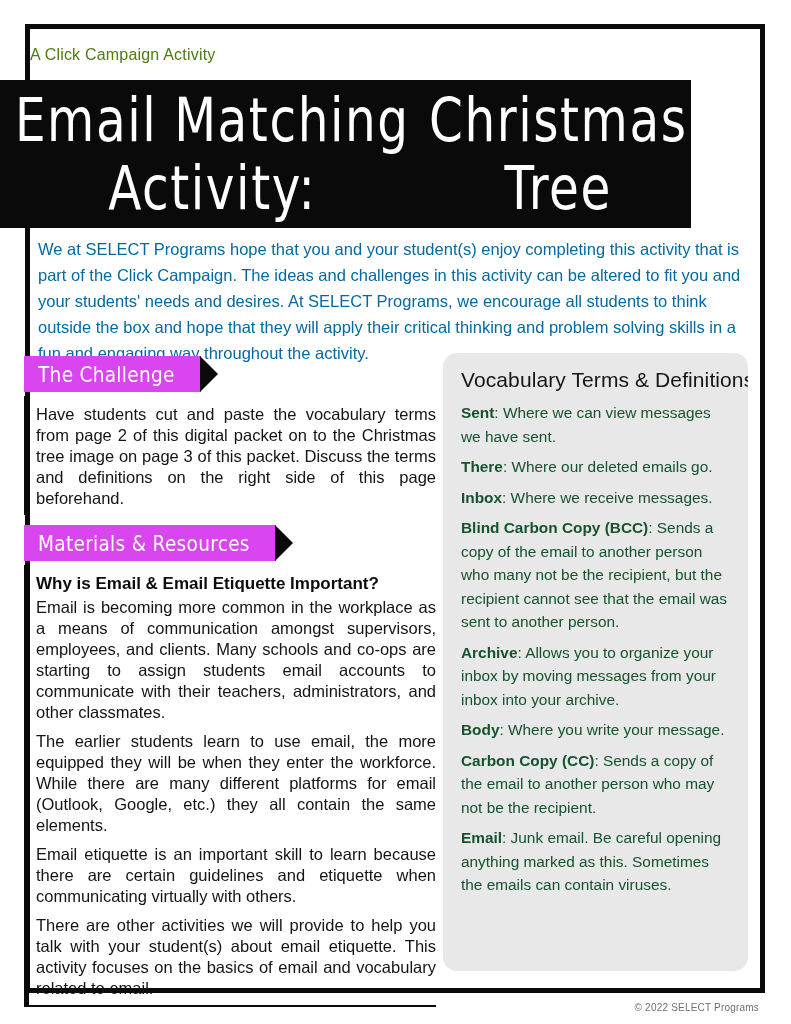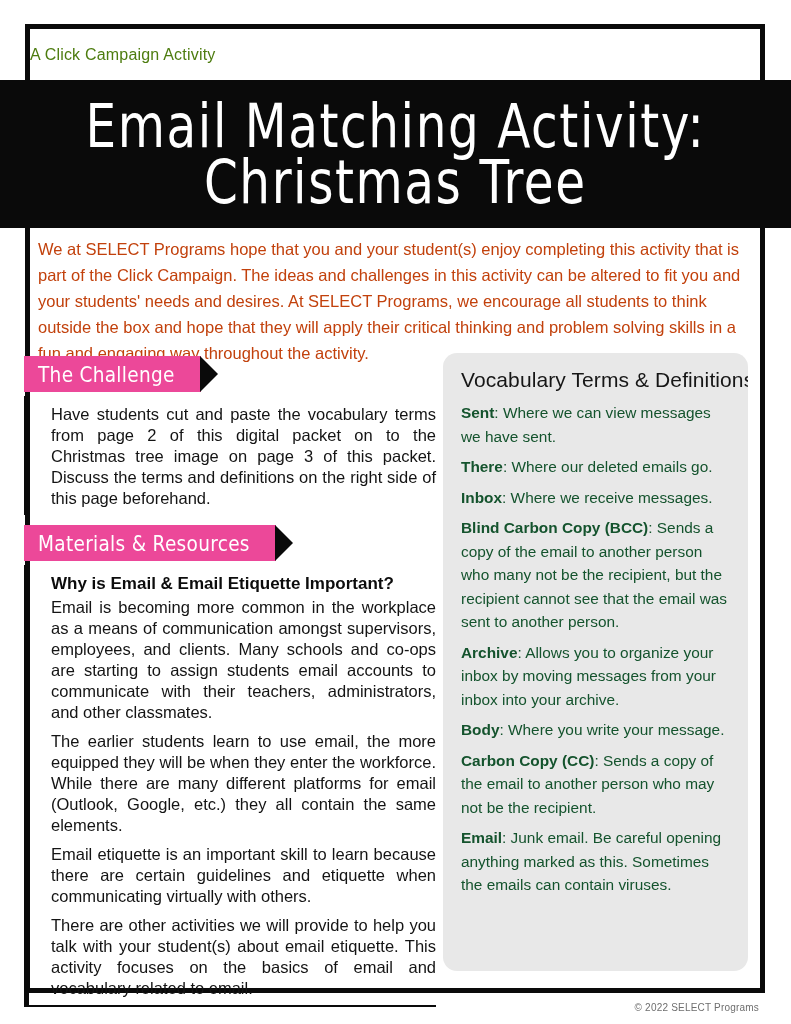--- a/index.html
+++ b/index.html
@@ -47,25 +47,25 @@
     font-size: 16px;
     letter-spacing: .2px;
     color: #4d7c0f;
   }
 
   
   .title-band {
     position: absolute;
     left: 0;
     top: 80px;
-    width: 791px;
+    width: 691px;
     height: 148px;
     background: #0a0a0a;
     display: flex;
-    flex-direction: column;
+    flex-direction: row;
     align-items: center;
     justify-content: center;
     overflow: hidden;
   }
   .title-line {
     color: #ffffff;
     font-family: "DejaVu Sans", sans-serif;
     font-weight: 400;
     font-size: 50px;
     line-height: 1.12;
@@ -76,39 +76,39 @@
   }
 
   
   .intro {
     position: absolute;
     left: 38px;
     top: 236px;
     width: 712px;
     font-size: 16.5px;
     line-height: 26px;
-    color: #c2410c;
+    color: #0369a1;
     text-align: left;
   }
 
   
   .col-left {
     position: absolute;
     left: 24px;
     top: 356px;
     width: 412px;
   }
 
   
   .tag {
     position: relative;
     height: 36px;
     display: inline-flex;
     align-items: center;
-    background: #ec4899;
+    background: #d946ef;
     color: #ffffff;
     padding: 0 26px 0 14px;
     box-sizing: border-box;
     margin-bottom: 4px;
   }
   .tag::after {
     content: "";
     position: absolute;
     right: -17px;
     top: 0;
@@ -122,21 +122,21 @@
     font-family: "DejaVu Sans", sans-serif;
     font-size: 18.5px;
     letter-spacing: .3px;
     transform: scaleY(1.12);
     white-space: nowrap;
   }
 
   
   .left-block {
     border-left: 5px solid #0a0a0a;
-    padding: 8px 0 6px 22px;
+    padding: 8px 0 6px 7px;
     box-sizing: border-box;
     width: 412px;
   }
   .left-block.last {
     border-bottom: 2px solid #0a0a0a;
   }
   .just {
     text-align: justify;
     text-justify: inter-word;
     font-size: 16.5px;

